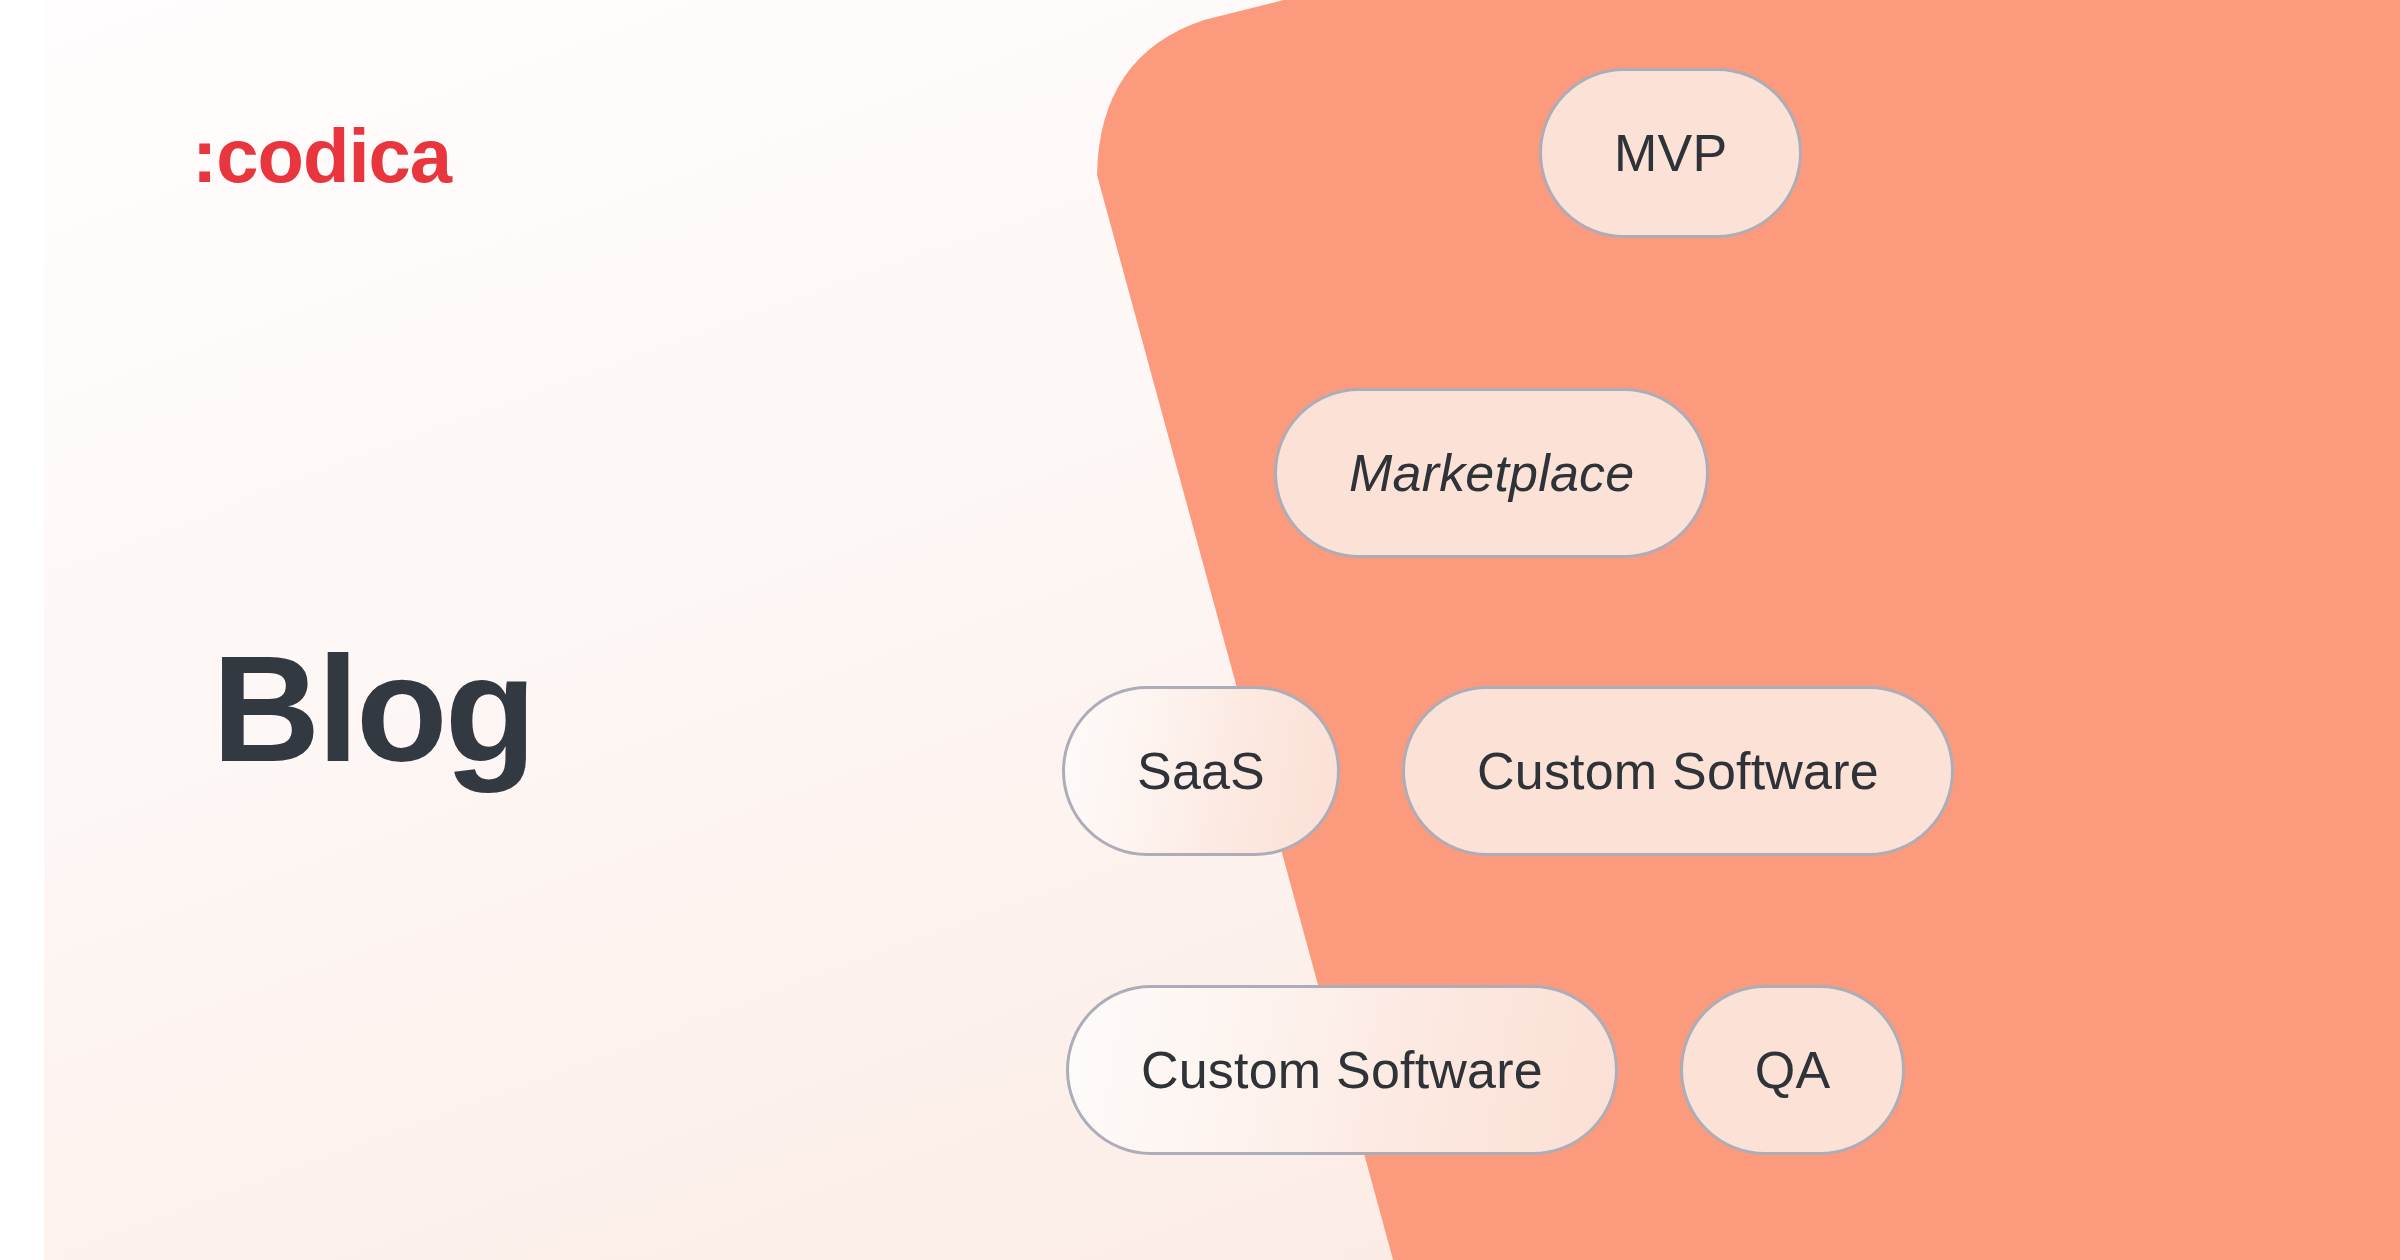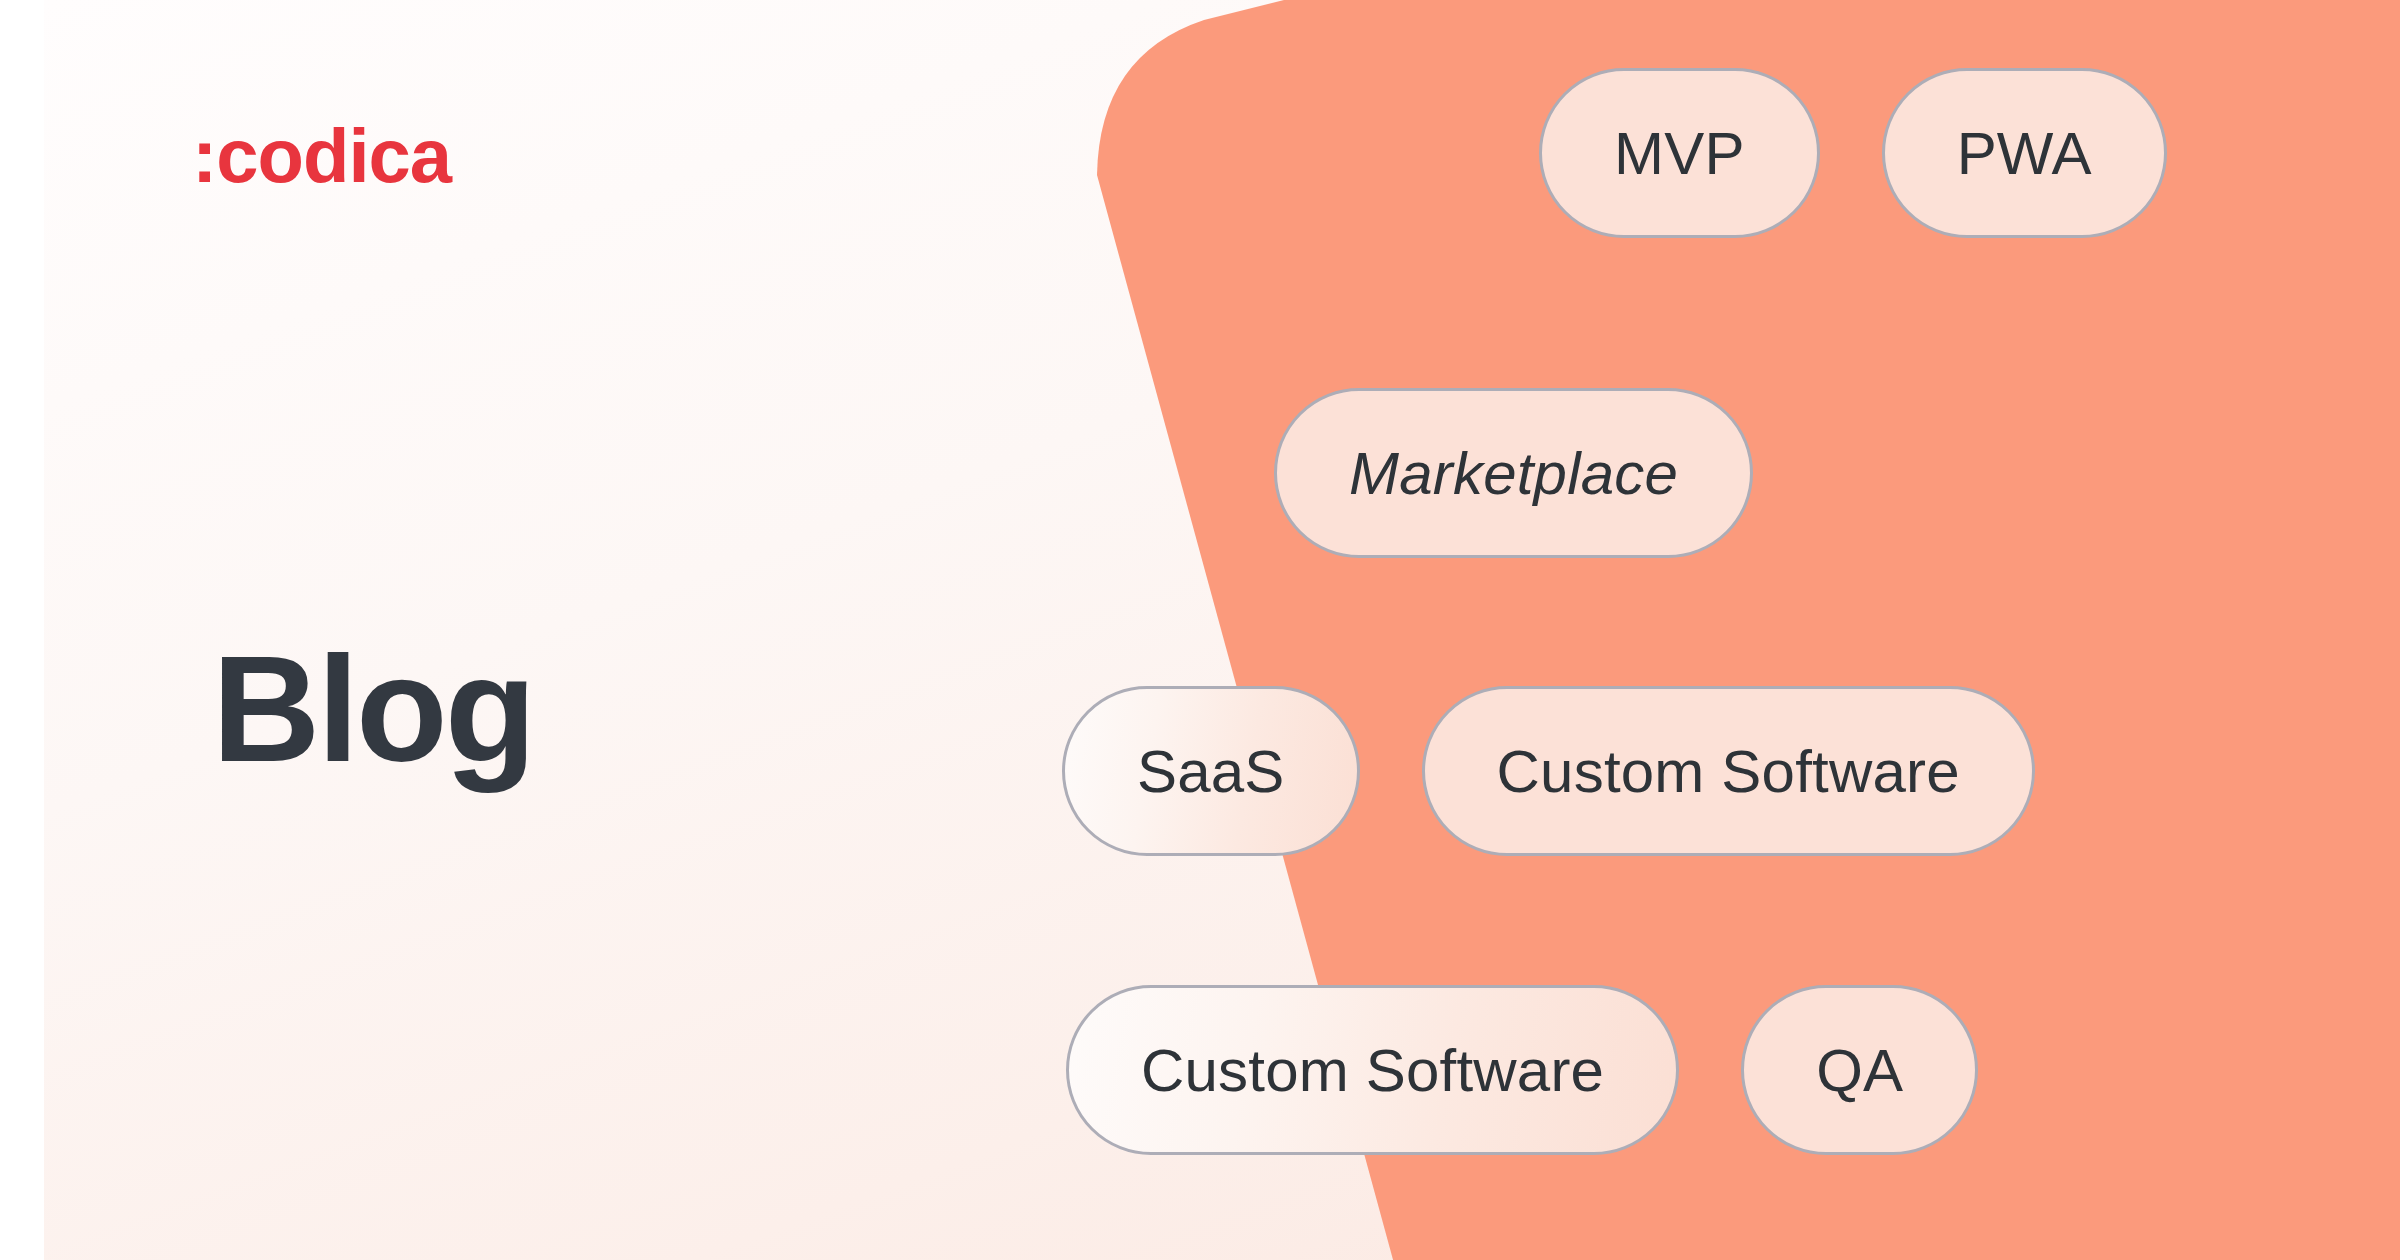--- a/index.html
+++ b/index.html
@@ -82,21 +82,21 @@
 
   .tag-pill {
     box-sizing: border-box;
     display: inline-flex;
     align-items: center;
     justify-content: center;
     height: 170px;
     padding: 0 72px;
     border: 3px solid #ADADB7;
     border-radius: 999px;
-    font-size: 60px;
+    font-size: 52px;
     font-weight: 400;
     color: #2E3338;
     letter-spacing: 0.2px;
     background: #FCE1D7;
   }
 
   
   .tag-pill.faded {
     background: linear-gradient(100deg, #FEFBFA 0%, #FDF4F0 30%, #FCE9E1 62%, #FBDFD4 100%);
   }
@@ -122,21 +122,20 @@
 
   <div class="left-col">
     <div class="logo">:codica</div>
     <h1 class="page-title">Blog</h1>
   </div>
 
   <div class="tag-rows">
 
     <div class="tag-row row-1">
       <span class="tag-pill">MVP</span>
-      <span class="tag-pill">PWA</span>
     </div>
 
     <div class="tag-row row-2">
       <span class="tag-pill">Marketplace</span>
     </div>
 
     <div class="tag-row row-3">
       <span class="tag-pill faded">SaaS</span>
       <span class="tag-pill">Custom Software</span>
     </div>

